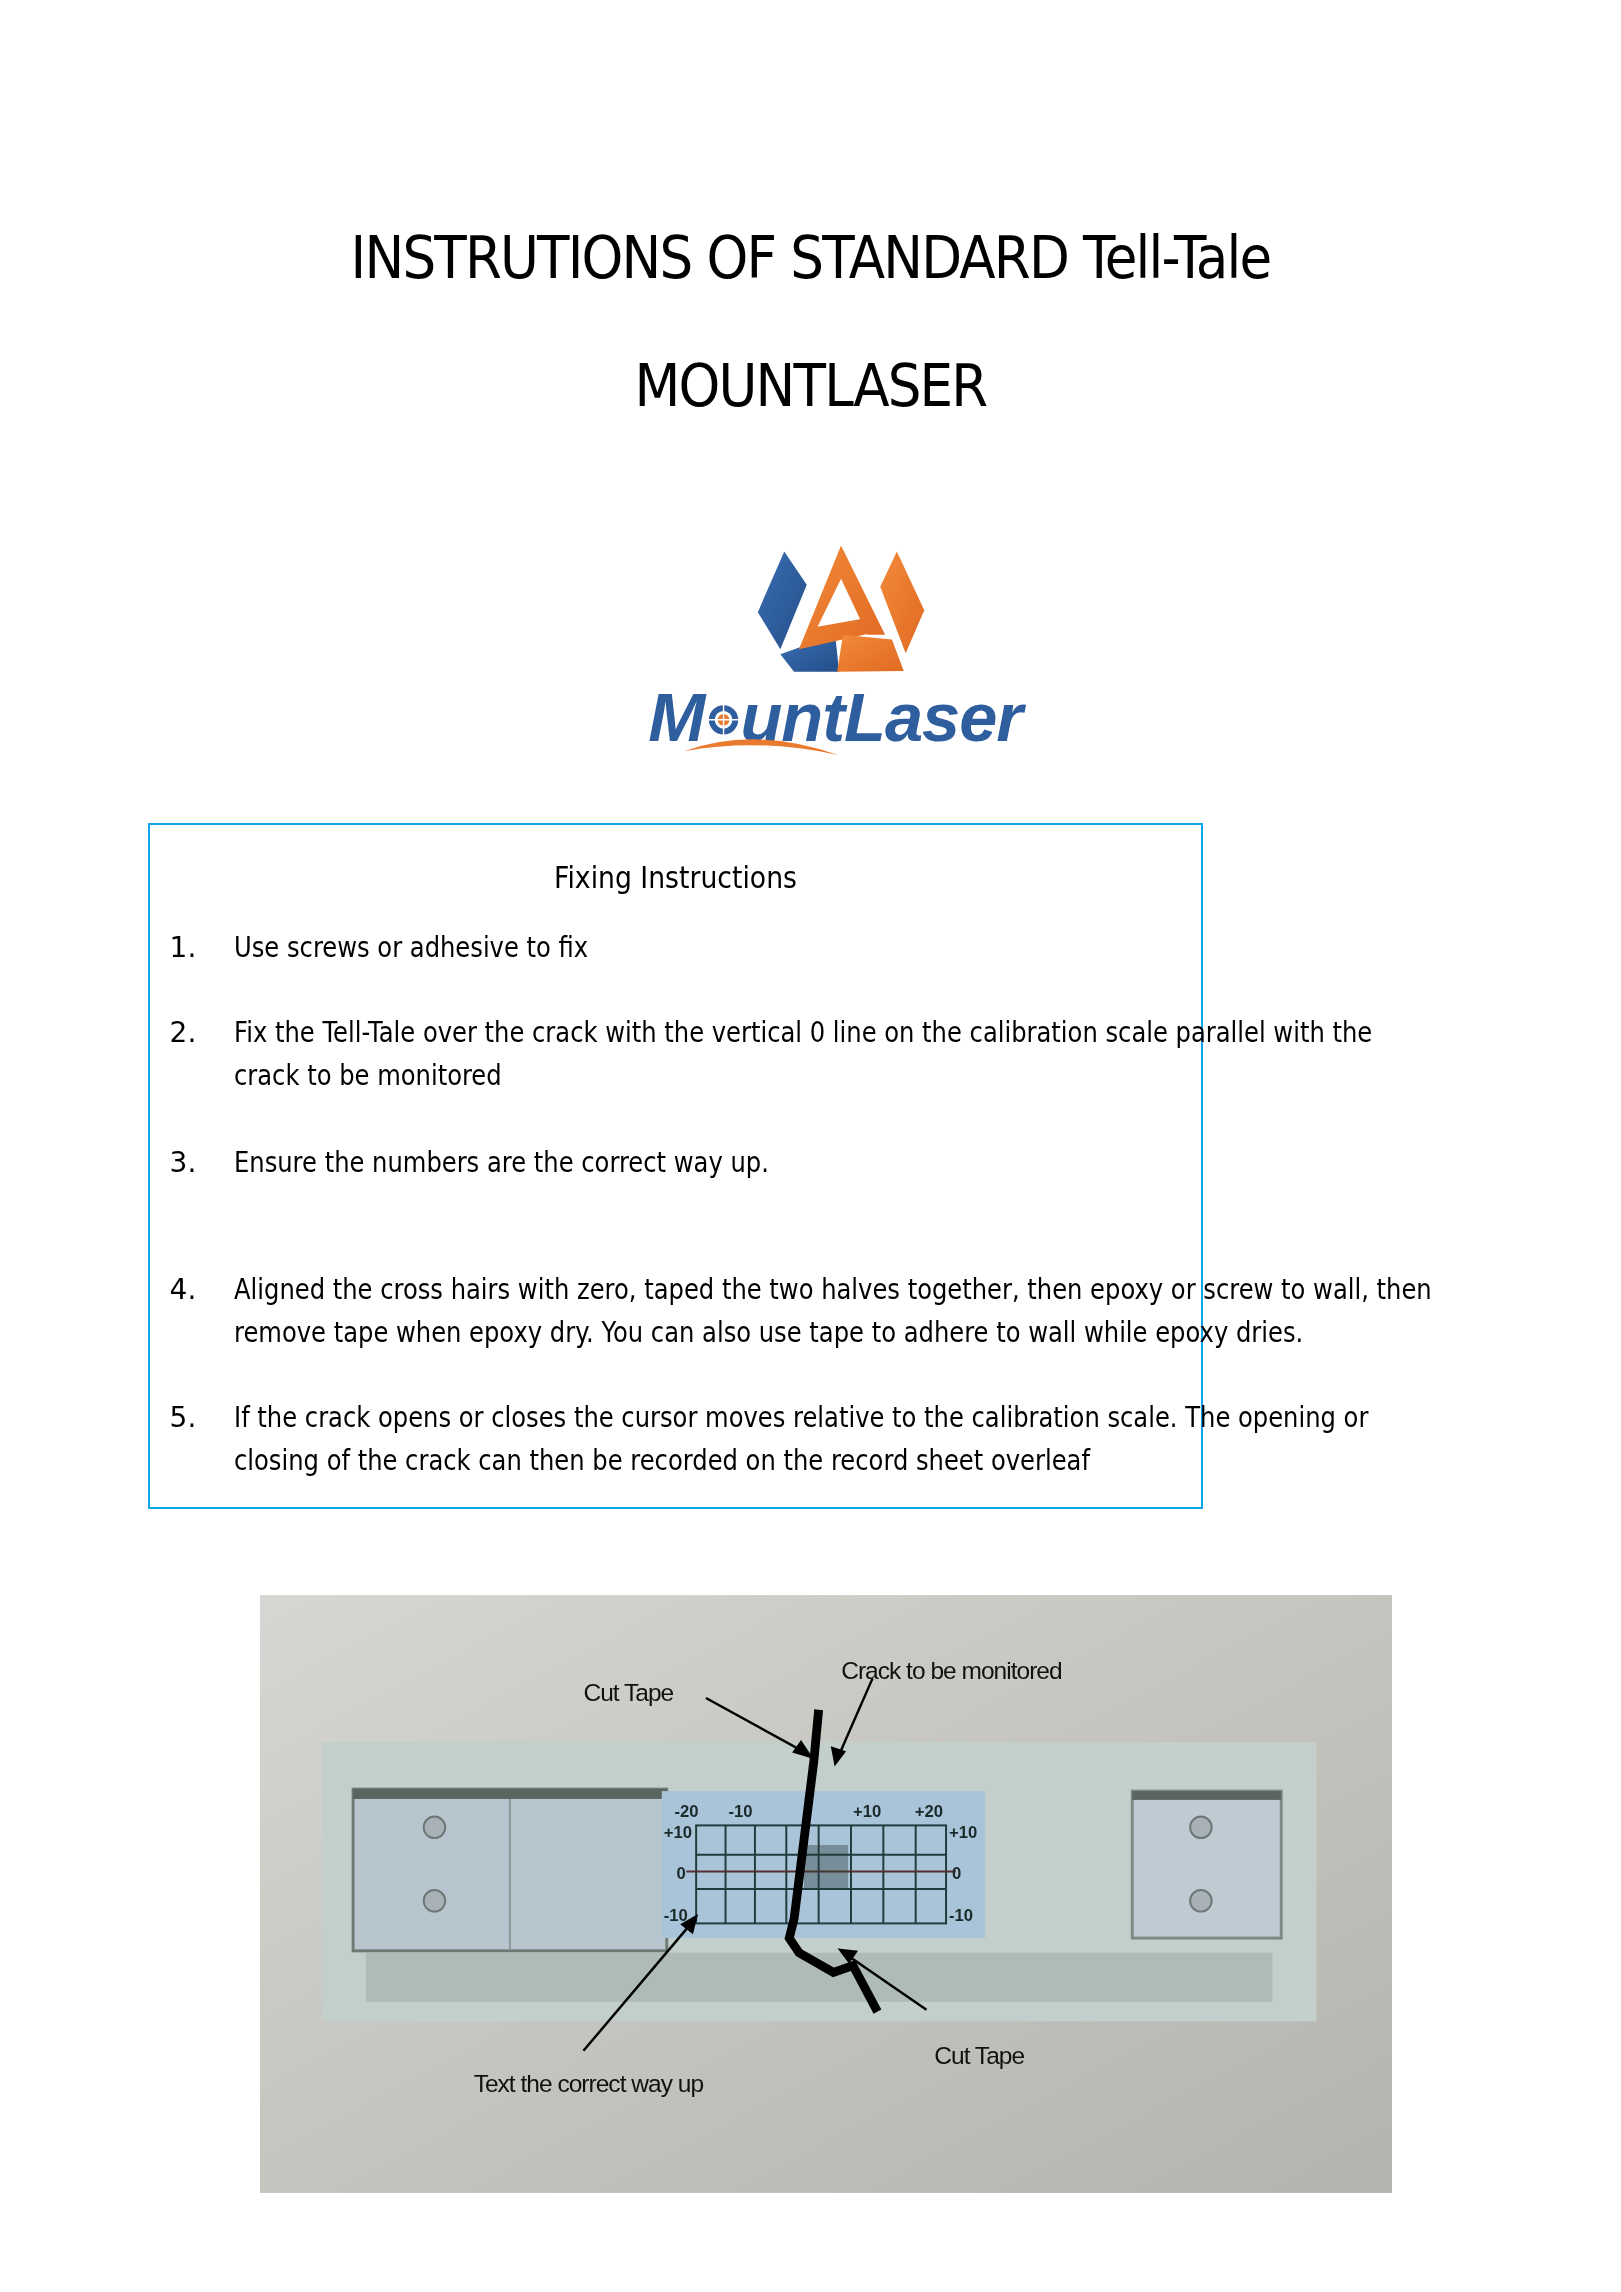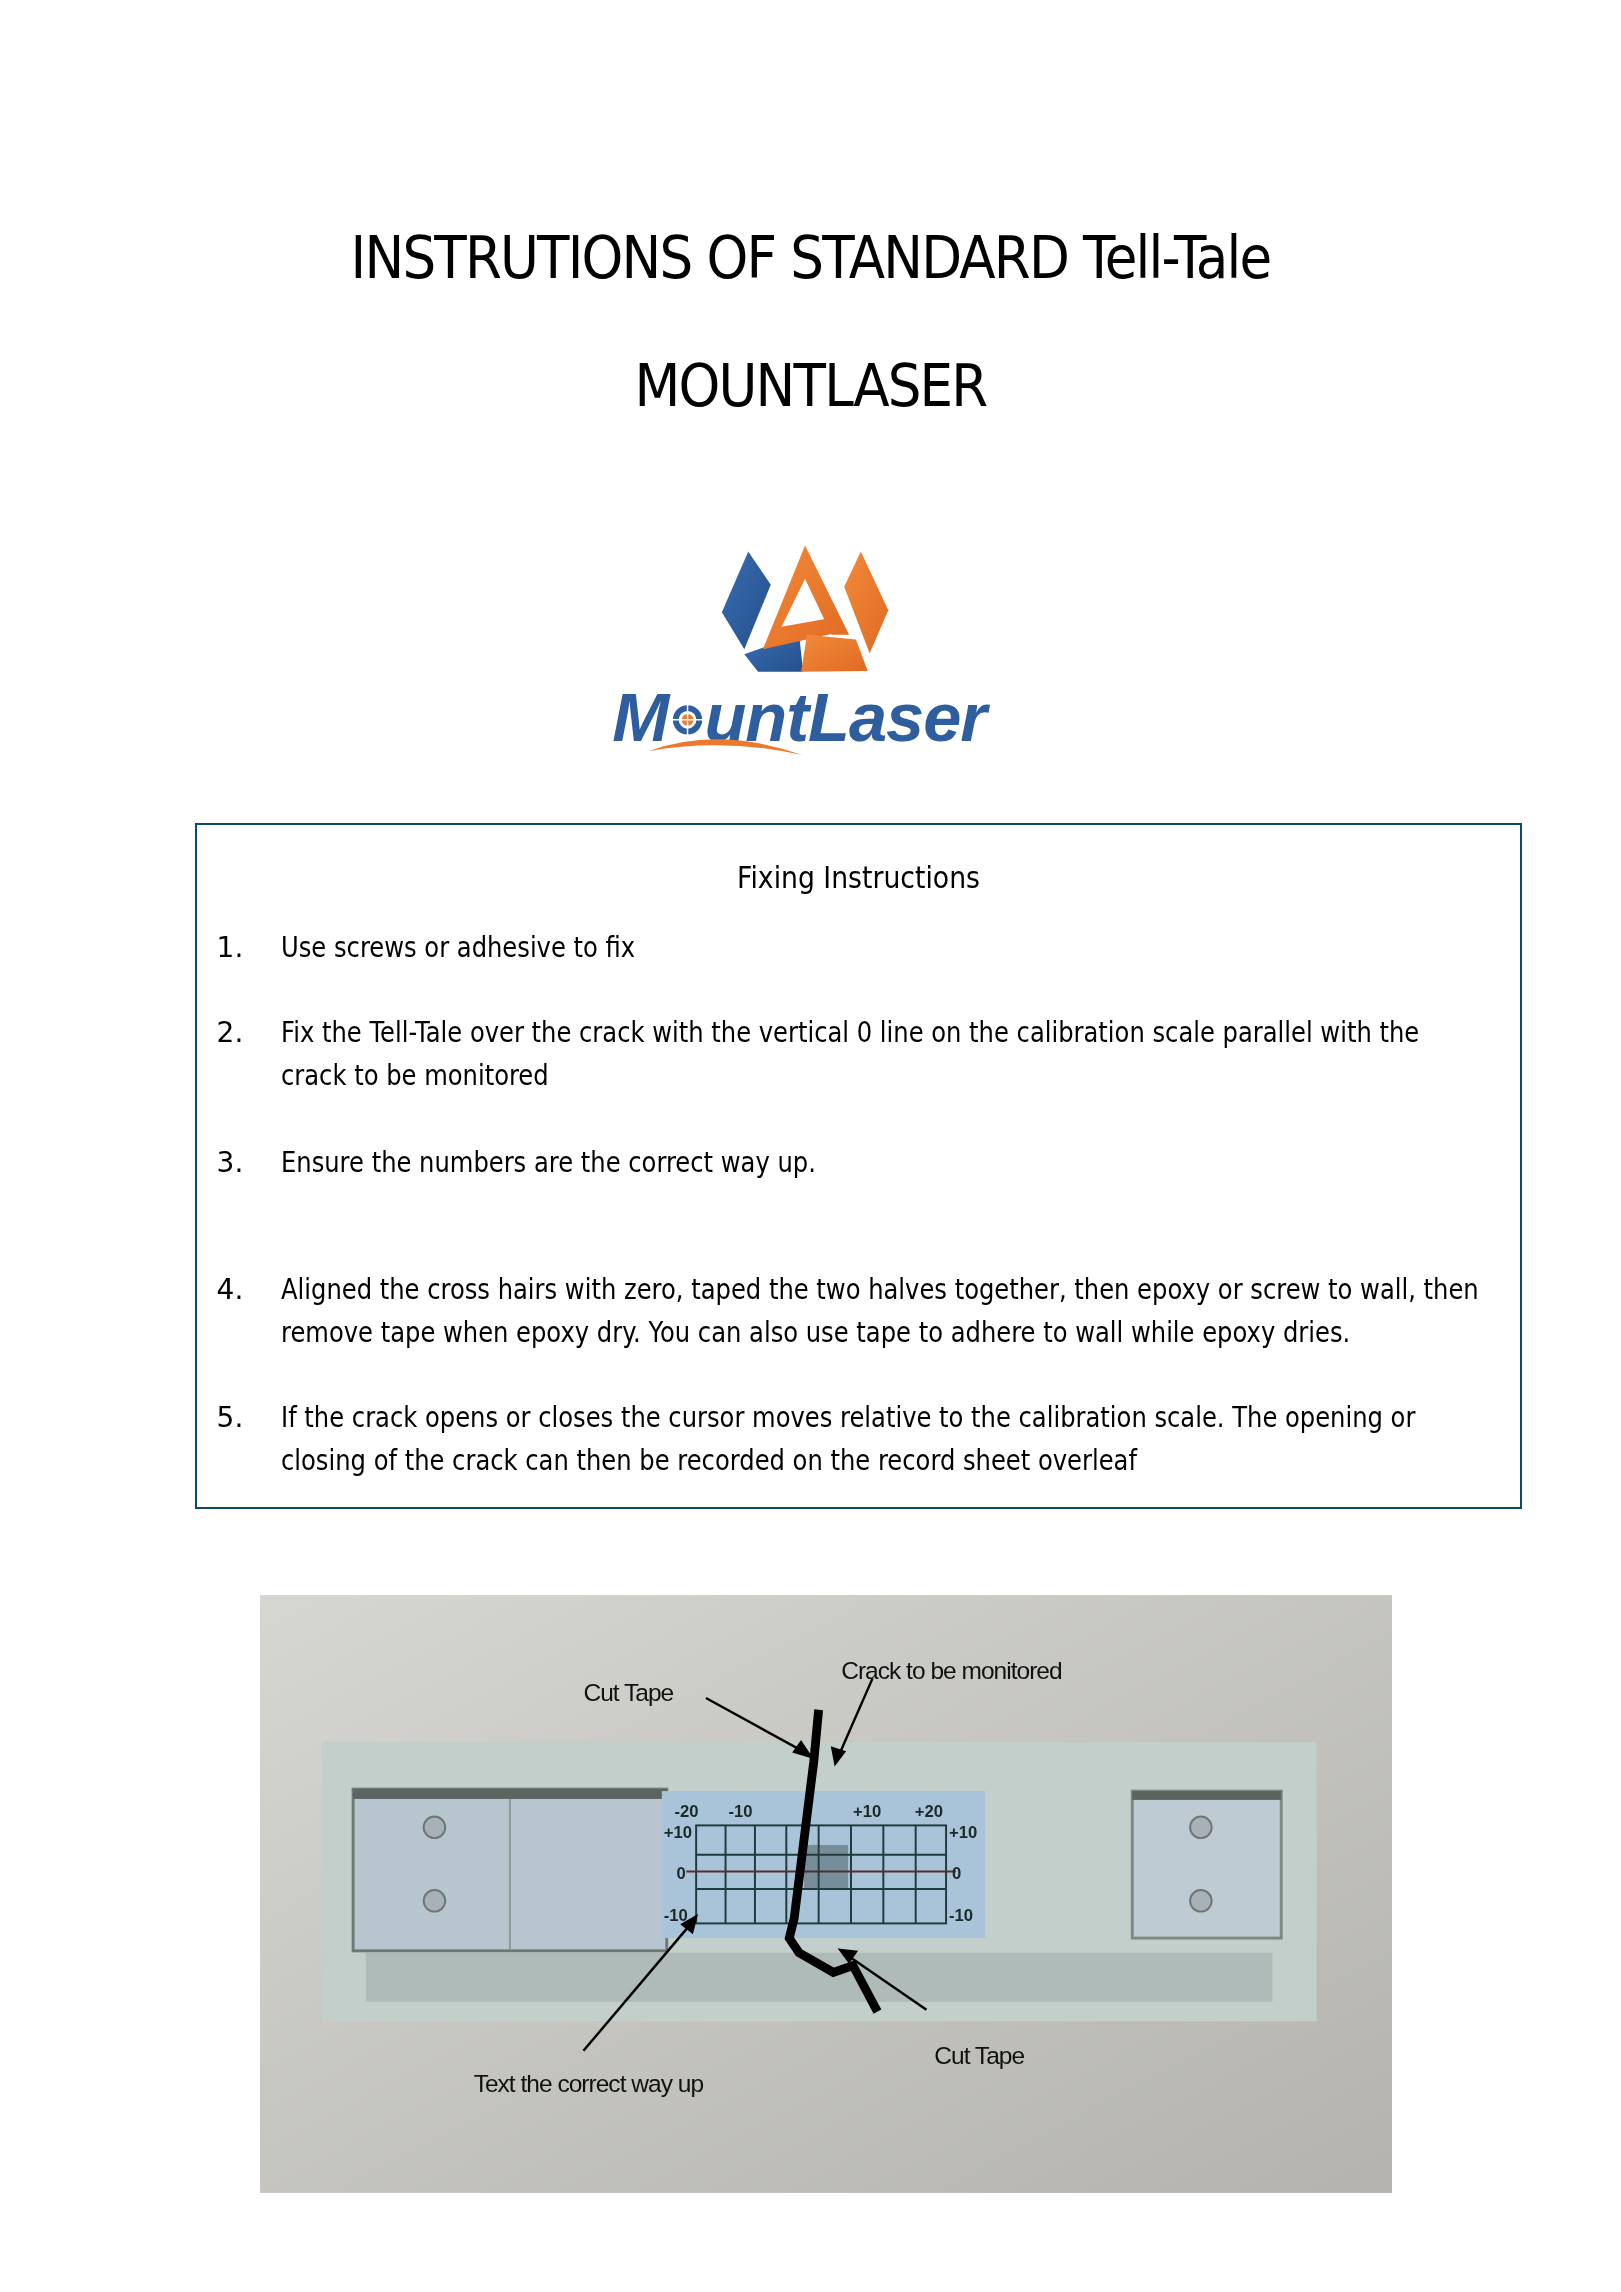--- a/index.html
+++ b/index.html
@@ -3,23 +3,23 @@
   <meta charset="utf-8">
   <style>
     html, body { margin: 0; padding: 0; background: #ffffff; }
     body { width: 1621px; height: 2293px; position: relative; overflow: hidden;
            font-family: "Liberation Sans", "DejaVu Sans", sans-serif; color: #000; }
     .title { position: absolute; left: 0; width: 1621px; text-align: center;
              font-family: "DejaVu Sans", sans-serif; font-size: 59px; letter-spacing: -2px;
              font-weight: normal; margin: 0; transform: scaleX(0.9); transform-origin: center; }
     #title1 { top: 223px; }
     #title2 { top: 351px; }
-    .logo { position: absolute; left: 572px; top: 524px; width: 470px; height: 235px; }
-    .box { position: absolute; left: 148px; top: 823px; width: 1327px; height: 686px;
-           border: 2px solid #0c4a6e; box-sizing: border-box; margin-left: 47px; }
+    .logo { position: absolute; left: 608px; top: 524px; width: 470px; height: 235px; }
+    .box { position: absolute; left: 148px; top: 823px; width: 1055px; height: 686px;
+           border: 2px solid #0ea5e9; box-sizing: border-box; }
     .box-title { position: absolute; top: 34px; left: 0; width: 100%; text-align: center;
                  font-family: "DejaVu Sans", sans-serif; font-size: 31px;
                  transform: scaleX(0.86); transform-origin: center; margin: 0; font-weight: normal; }
     .item { position: absolute; left: 0; width: 100%; font-family: "DejaVu Sans", sans-serif;
             font-size: 28px; line-height: 43px; }
     .item .num { position: absolute; left: 19.6px; }
     .item .txt { position: absolute; left: 84px; width: 1392px; transform: scaleX(0.865);
                  transform-origin: left top; }
     .photo { position: absolute; left: 260px; top: 1595px; width: 1132px; height: 598px; }
   </style>

